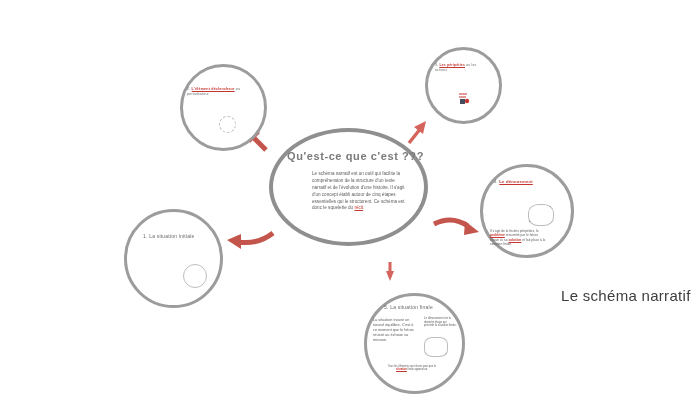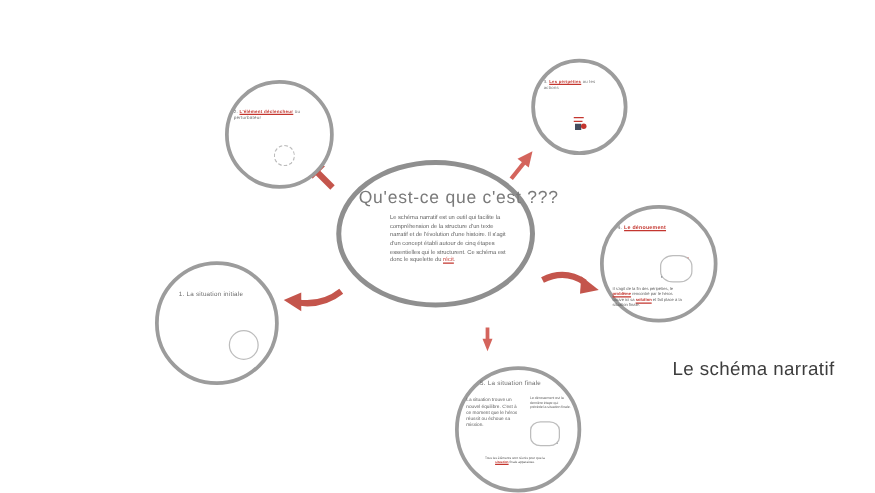--- a/index.html
+++ b/index.html
@@ -58,23 +58,24 @@
   
   #center-bubble {
     left: 269px;
     top: 128px;
     width: 159px;
     height: 118px;
   }
   #center-heading {
     left: 287px;
     top: 150px;
-    font-size: 14px;
+    font-size: 11px;
     color: #7a7a7a;
     letter-spacing: 0.6px;
+    font-weight: bold;
   }
   #center-paragraph {
     left: 312px;
     top: 171px;
     width: 96px;
     font-size: 4.6px;
     color: #5e5e5e;
     line-height: 1.5;
   }
   #center-paragraph .link {
@@ -172,21 +173,21 @@
     top: 365px;
     width: 58px;
     font-size: 2.6px;
     color: #5c5c5c;
     text-align: center;
     line-height: 1.3;
   }
   
   #slide-title {
     position: absolute;
-    left: 538px;
+    left: 561px;
     top: 287px;
     font-size: 15px;
     color: #3d3d3d;
     letter-spacing: 0.3px;
     white-space: nowrap;
   }
   
   .thumb {
     position: absolute;
   }

